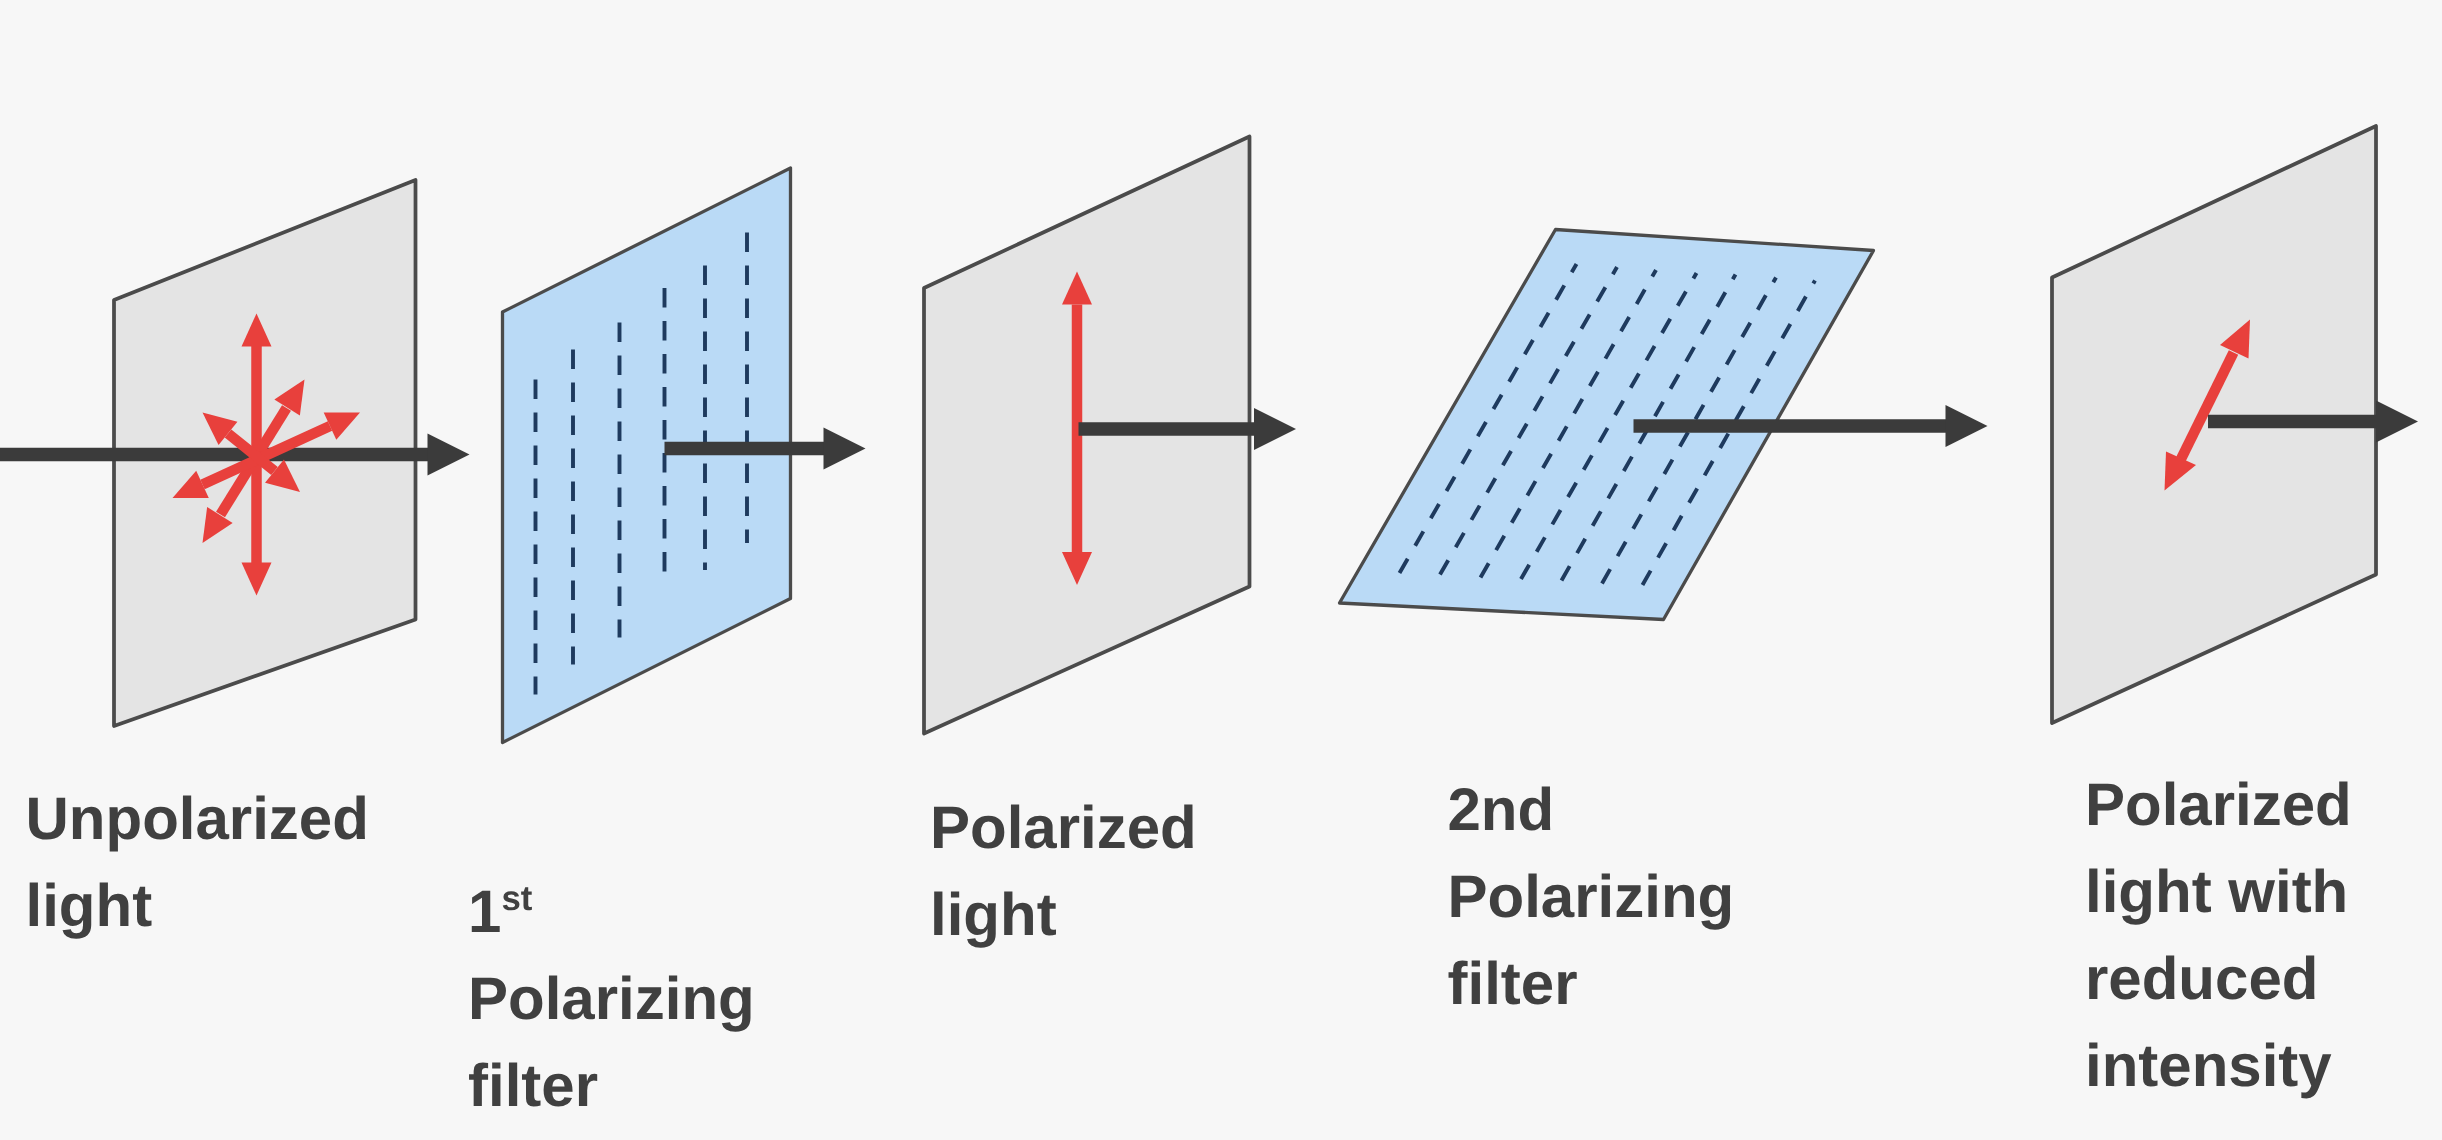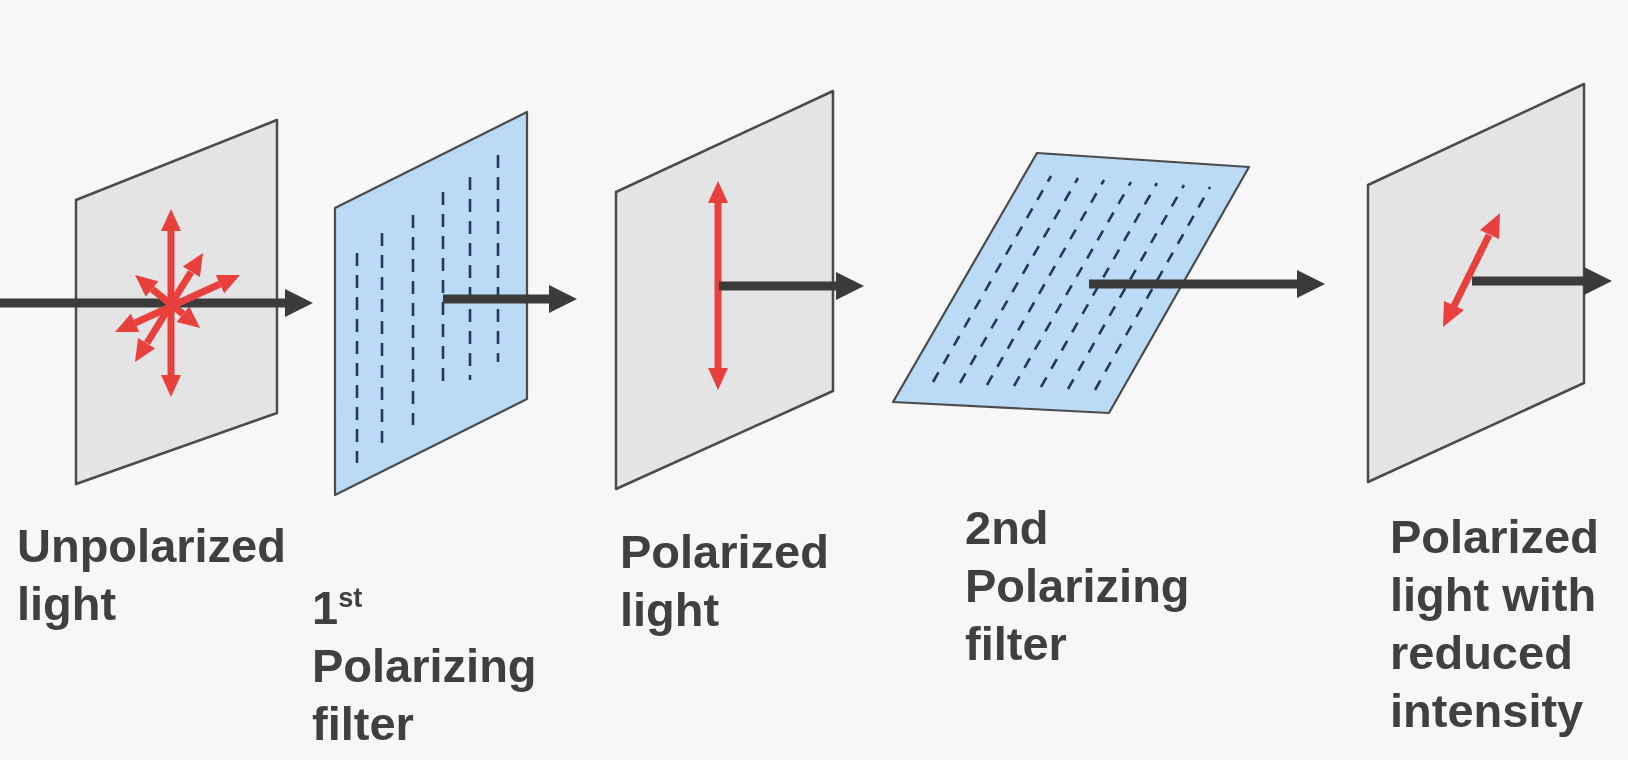--- a/index.html
+++ b/index.html
@@ -24,21 +24,21 @@
   .panel-gray{fill:var(--panel_gray);stroke:var(--outline);stroke-width:2.5;stroke-linejoin:round;}
   .panel-blue{fill:var(--panel_blue);stroke:var(--outline);stroke-width:2.2;stroke-linejoin:round;}
   .filter-dash{stroke:var(--filter_line);stroke-width:2.6;fill:none;stroke-dasharray:13 9;}
   .filter-dash-2{stroke:var(--filter_line);stroke-width:2.6;fill:none;stroke-dasharray:11 10;}
   .ray{stroke:var(--ray_black);stroke-width:9;fill:none;}
   .ray-head{fill:var(--ray_black);stroke:none;}
   .pol{stroke:var(--polarization_red);stroke-width:7;fill:none;}
   .pol-head{fill:var(--polarization_red);stroke:none;}
   .label{
     position:absolute;
-    font-size:47px;
+    font-size:40px;
     font-weight:bold;
     line-height:58px;
     color:var(--text);
     white-space:pre-line;
     letter-spacing:0px;
   }
   .label sup{font-size:0.58em;line-height:0;text-align:center;}
 </style>
 </head>
 <body>
@@ -142,21 +142,21 @@
 
   <div class="label" style="left:312px;top:521px">
     <span>1</span><sup>st</sup>
     <div>Polarizing
 filter</div>
   </div>
 
   <div class="label" style="left:620px;top:523px">Polarized
 light</div>
 
-  <div class="label" style="left:965px;top:499px">2nd
+  <div class="label" style="left:965px;top:511px">2nd
 Polarizing
 filter</div>
 
   <div class="label" style="left:1390px;top:508px">Polarized
 light with
 reduced
 intensity</div>
 
 </div>
 

